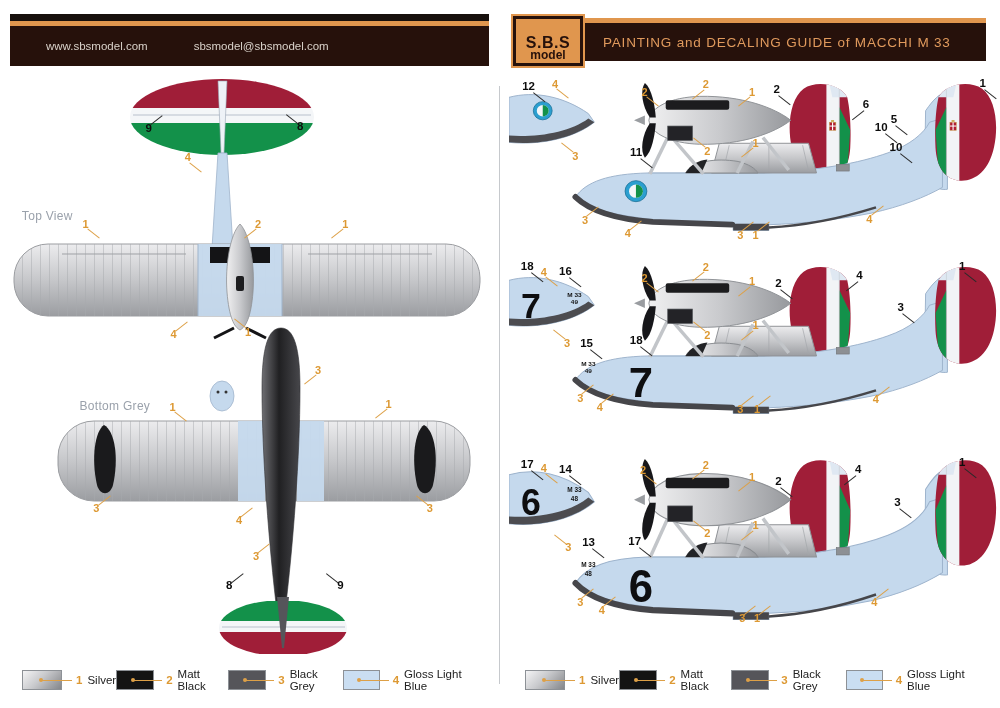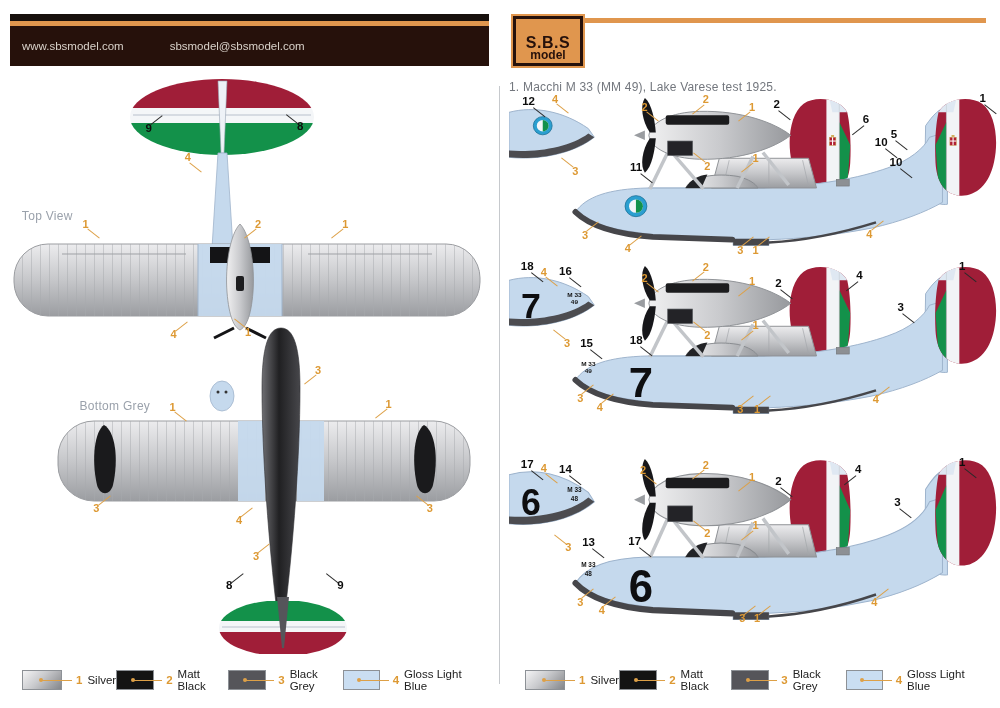--- a/index.html
+++ b/index.html
@@ -6,21 +6,21 @@
   body{width:1000px;height:708px;position:relative;background:#fff;font-family:"Liberation Sans",sans-serif;overflow:hidden}
   .panel{position:absolute;top:0;height:708px}
   #pl{left:0;width:497px}
   #pr{left:503px;width:497px}
   .divider{position:absolute;left:499px;top:86px;height:598px;width:1px;background:#c6c9cd}
 
   
   .hdrL{position:absolute;left:10px;top:14px;right:8px}
   .hdrL .b1{height:7px;background:#17100d}
   .hdrL .b2{height:5px;background:#e0964e}
-  .hdrL .b3{height:40px;background:#26110b;display:flex;align-items:center;gap:46px;padding-left:12px;color:#d9d2ca;font-size:11.5px}
+  .hdrL .b3{height:40px;background:#26110b;display:flex;align-items:center;gap:46px;padding-left:36px;color:#d9d2ca;font-size:11.5px}
   .hdrR{position:absolute;left:8px;top:14px;right:14px;height:54px}
   .logo{position:absolute;left:0;top:0;width:74px;height:54px;background:#e0964e;border:2px solid #e0964e;box-shadow:inset 0 0 0 3px #26110b;box-sizing:border-box;display:flex;flex-direction:column;align-items:center;justify-content:flex-end;padding-bottom:5px;color:#26110b;z-index:2}
   .logo .l1{font-size:16px;font-weight:800;line-height:14px;letter-spacing:.5px}
   .logo .l2{font-size:12px;font-weight:700;line-height:11px}
   .tbar{position:absolute;left:74px;right:0;top:4px}
   .tbar .b2{height:5px;background:#e0964e}
   .tbar .b3{height:38px;background:#26110b;display:flex;align-items:center;padding-left:18px;color:#e09a5d;font-size:13.5px;letter-spacing:.8px;white-space:nowrap}
 
   
   .sec{position:absolute;left:6px;right:0}
@@ -191,25 +191,25 @@
 <div class="divider"></div>
 
 <div class="panel" id="pr">
   <div class="hdrR">
     <div class="logo">
       <span class="l1">S.B.S</span>
       <span class="l2">model</span>
     </div>
     <div class="tbar">
       <div class="b2"></div>
+      <div class="b3">PAINTING and DECALING GUIDE of MACCHI M 33</div>
     </div>
   </div>
 
   <div class="sec" id="sec0" style="top:80px">
-    <div class="sec-title">1. Macchi M 33 (MM 49), Lake Varese test 1925.</div>
     <div class="illo">
   <svg viewBox="0 0 495 165" width="100%" height="100%" preserveAspectRatio="none">
     <g>
       <path d="M293,88 C299,112 316,127 342,131 L342,140 L284,140 C280,122 284,101 293,88 Z" fill="#c5d9ed" stroke="#9db3cc" stroke-width="1"></path>
       <path d="M341,16 C334,2 310,-2 297,7 C284,17 280,44 285,68 C290,93 305,105 321,103 C335,101 343,88 344,69 C345,50 344,30 341,16 Z" fill="#a01e38"></path>
       <g clip-path="url(#clipRL)">
         <rect x="320" y="0" width="13" height="105" fill="#f2f4f6"></rect>
         <polygon points="344,50 333,26 333,104 341,94" fill="#13914a"></polygon>
         <path d="M341,16 C338,8 331,3 323,2 L326,16 Z" fill="#dfe8f2"></path>
         <line x1="333" y1="2" x2="333" y2="103" stroke="#c9ced4" stroke-width="0.7"></line>

